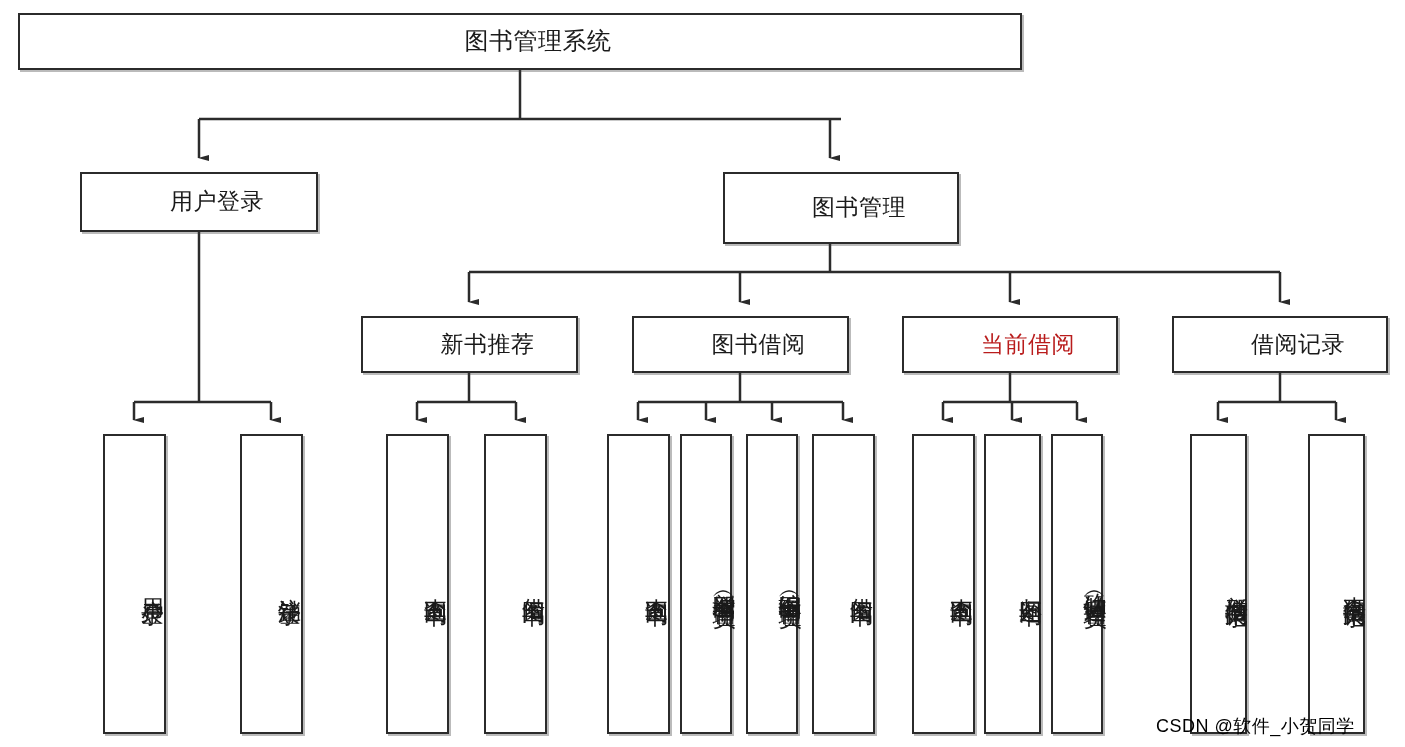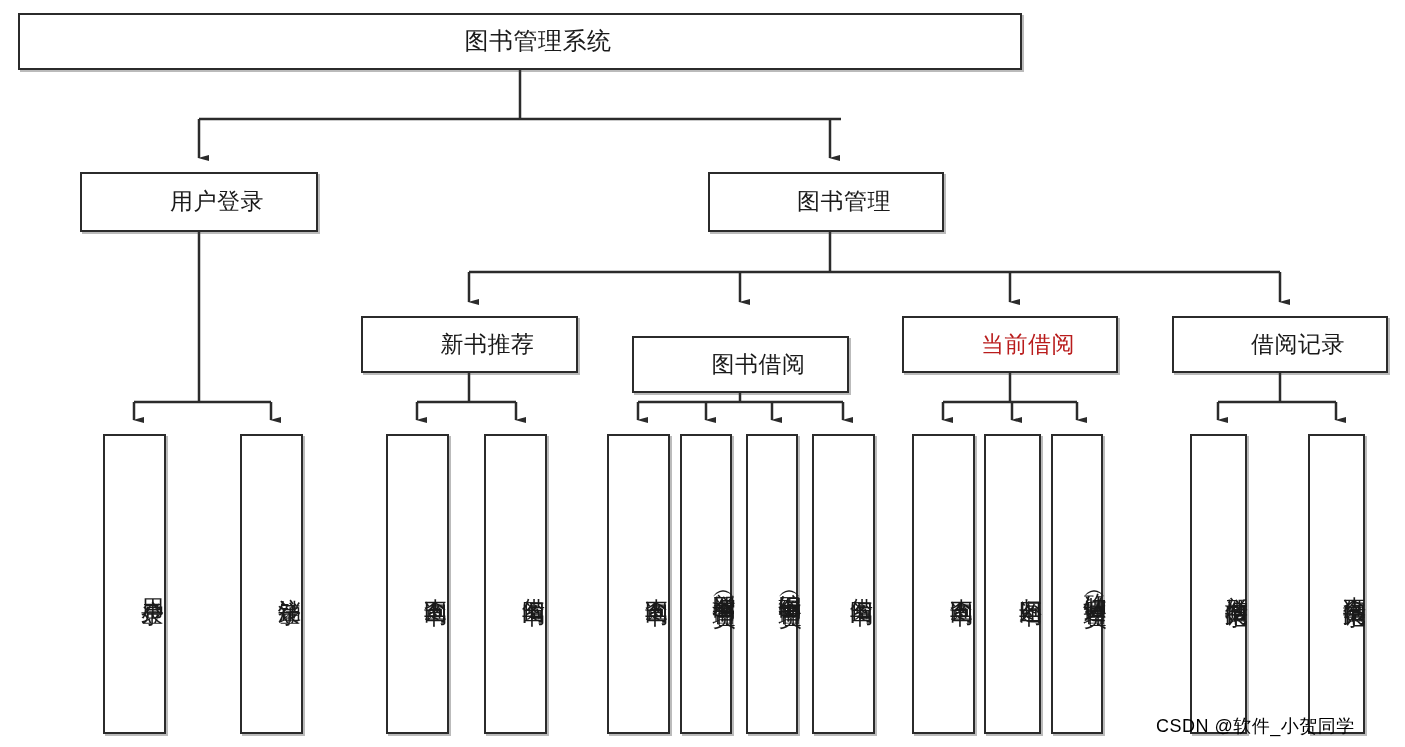--- a/index.html
+++ b/index.html
@@ -120,28 +120,28 @@
     </g>
   </svg>
 
   <div class="node root horizontal" style="left: 18px; top: 13px; width: 1004px; height: 57px; border-color: rgb(43, 43, 43); background: rgb(255, 255, 255);">
     <span class="label" style="color: rgb(26, 26, 26);">图书管理系统</span>
   </div>
 
   <div class="node horizontal" style="left: 80px; top: 172px; width: 238px; height: 60px; border-color: rgb(43, 43, 43); background: rgb(255, 255, 255);">
     <span class="label" style="color: rgb(26, 26, 26);">用户登录</span>
   </div>
-  <div class="node horizontal" style="left: 708px; top: 172px; width: 236px; height: 60px; border-color: rgb(43, 43, 43); background: rgb(255, 255, 255);">
+  <div class="node horizontal" style="left: 723px; top: 172px; width: 236px; height: 72px; border-color: rgb(43, 43, 43); background: rgb(255, 255, 255);">
     <span class="label" style="color: rgb(26, 26, 26);">图书管理</span>
   </div>
 
   <div class="node horizontal" style="left: 361px; top: 316px; width: 217px; height: 57px; border-color: rgb(43, 43, 43); background: rgb(255, 255, 255);">
     <span class="label" style="color: rgb(26, 26, 26);">新书推荐</span>
   </div>
-  <div class="node horizontal" style="left: 632px; top: 336px; width: 217px; height: 57px; border-color: rgb(43, 43, 43); background: rgb(255, 255, 255);">
+  <div class="node horizontal" style="left: 632px; top: 316px; width: 217px; height: 57px; border-color: rgb(43, 43, 43); background: rgb(255, 255, 255);">
     <span class="label" style="color: rgb(26, 26, 26);">图书借阅</span>
   </div>
   <div class="node horizontal" style="left: 902px; top: 316px; width: 216px; height: 57px; border-color: rgb(43, 43, 43); background: rgb(255, 255, 255);">
     <span class="label" style="color: #b91c1c;">当前借阅</span>
   </div>
   <div class="node horizontal" style="left: 1172px; top: 316px; width: 216px; height: 57px; border-color: rgb(43, 43, 43); background: rgb(255, 255, 255);">
     <span class="label" style="color: rgb(26, 26, 26);">借阅记录</span>
   </div>
 
   <div class="node vertical" style="left: 103px; top: 434px; width: 63px; height: 300px; border-color: rgb(43, 43, 43); background: rgb(255, 255, 255);">

